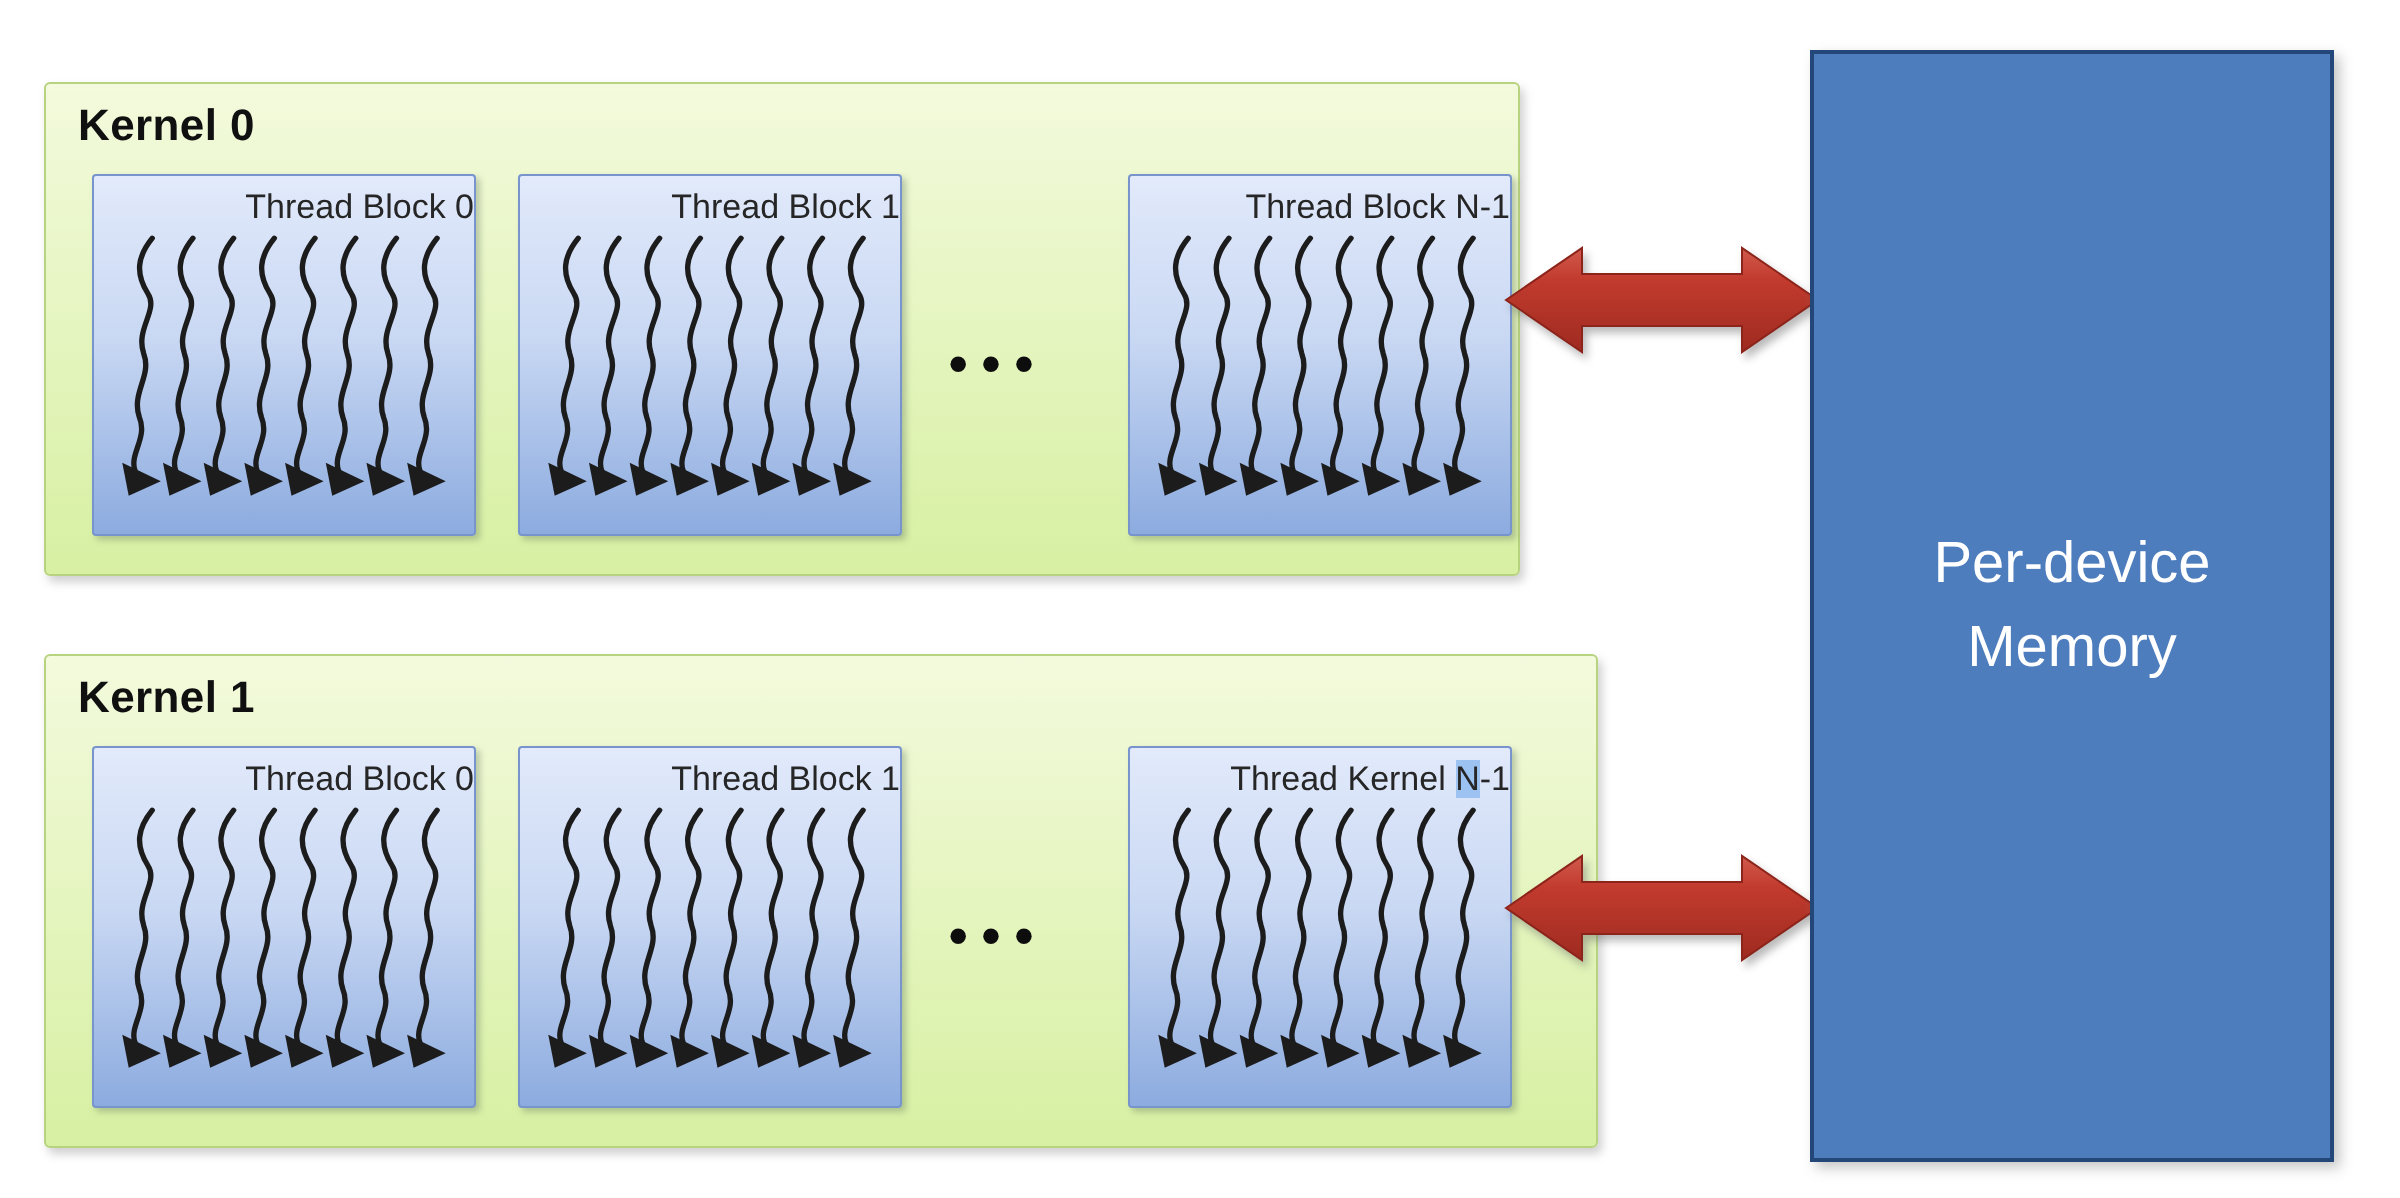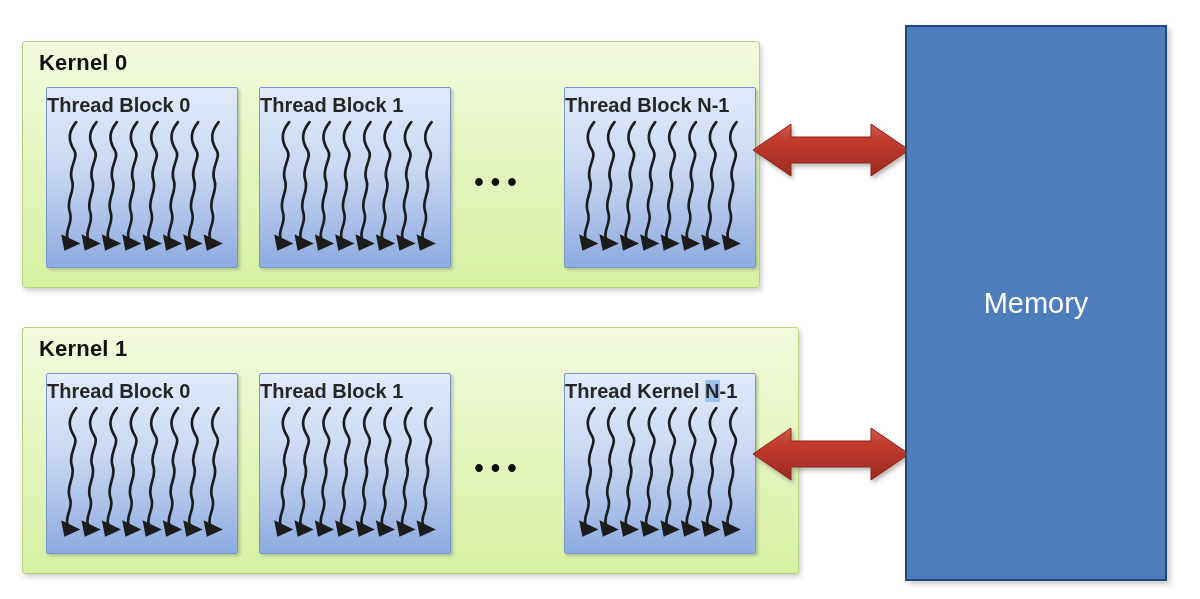--- a/index.html
+++ b/index.html
@@ -26,22 +26,22 @@
     position:absolute;top:45px;width:190px;height:179px;
     background:linear-gradient(to bottom, var(--block-fill-top,#e2eafb) 0%, #c9d8f3 45%, var(--block-fill-bottom,#8cabdf) 100%);
     border:1.5px solid var(--block-border,#7794cd);
     border-radius:2px;
     box-shadow:2px 2px 3px rgba(90,110,90,0.35);
   }
   .tblock.b0{left:23px;}
   .tblock.b1{left:236px;}
   .tblock.bn{left:541px;}
   .tblock-label{
-    margin-top:6px;text-align:left;
-    font-size:20px;font-weight:700;color:#262626;white-space:nowrap;
+    margin-top:6px;text-align:right;
+    font-size:17px;font-weight:400;color:#262626;white-space:nowrap;
   }
   .tblock-label .hl{background:var(--highlight,#9cc2f2);}
   .threads{display:block;margin:2px auto 0 auto;width:166px;height:138px;}
   
   .dots{
     position:absolute;left:426px;top:120px;width:100px;height:40px;
     display:flex;align-items:center;justify-content:center;
     font-size:27px;font-weight:bold;color:#0d0d0d;letter-spacing:7px;
   }
   
@@ -178,16 +178,17 @@
   </section>
 
   <svg class="xfer a0" viewBox="0 0 158 58">
     <polygon points="1,29 39,3 39,16 119,16 119,3 157,29 119,55 119,42 39,42 39,55" fill="url(#red-grad)" stroke="#8c241b" stroke-width="1"></polygon>
   </svg>
   <svg class="xfer a1" viewBox="0 0 158 58">
     <polygon points="1,29 39,3 39,16 119,16 119,3 157,29 119,55 119,42 39,42 39,55" fill="url(#red-grad)" stroke="#8c241b" stroke-width="1"></polygon>
   </svg>
 
   <div class="memory">
+    <div class="memory-line">Per-device</div>
     <div class="memory-line">Memory</div>
   </div>
 
 </div>
 
 </body></html>

